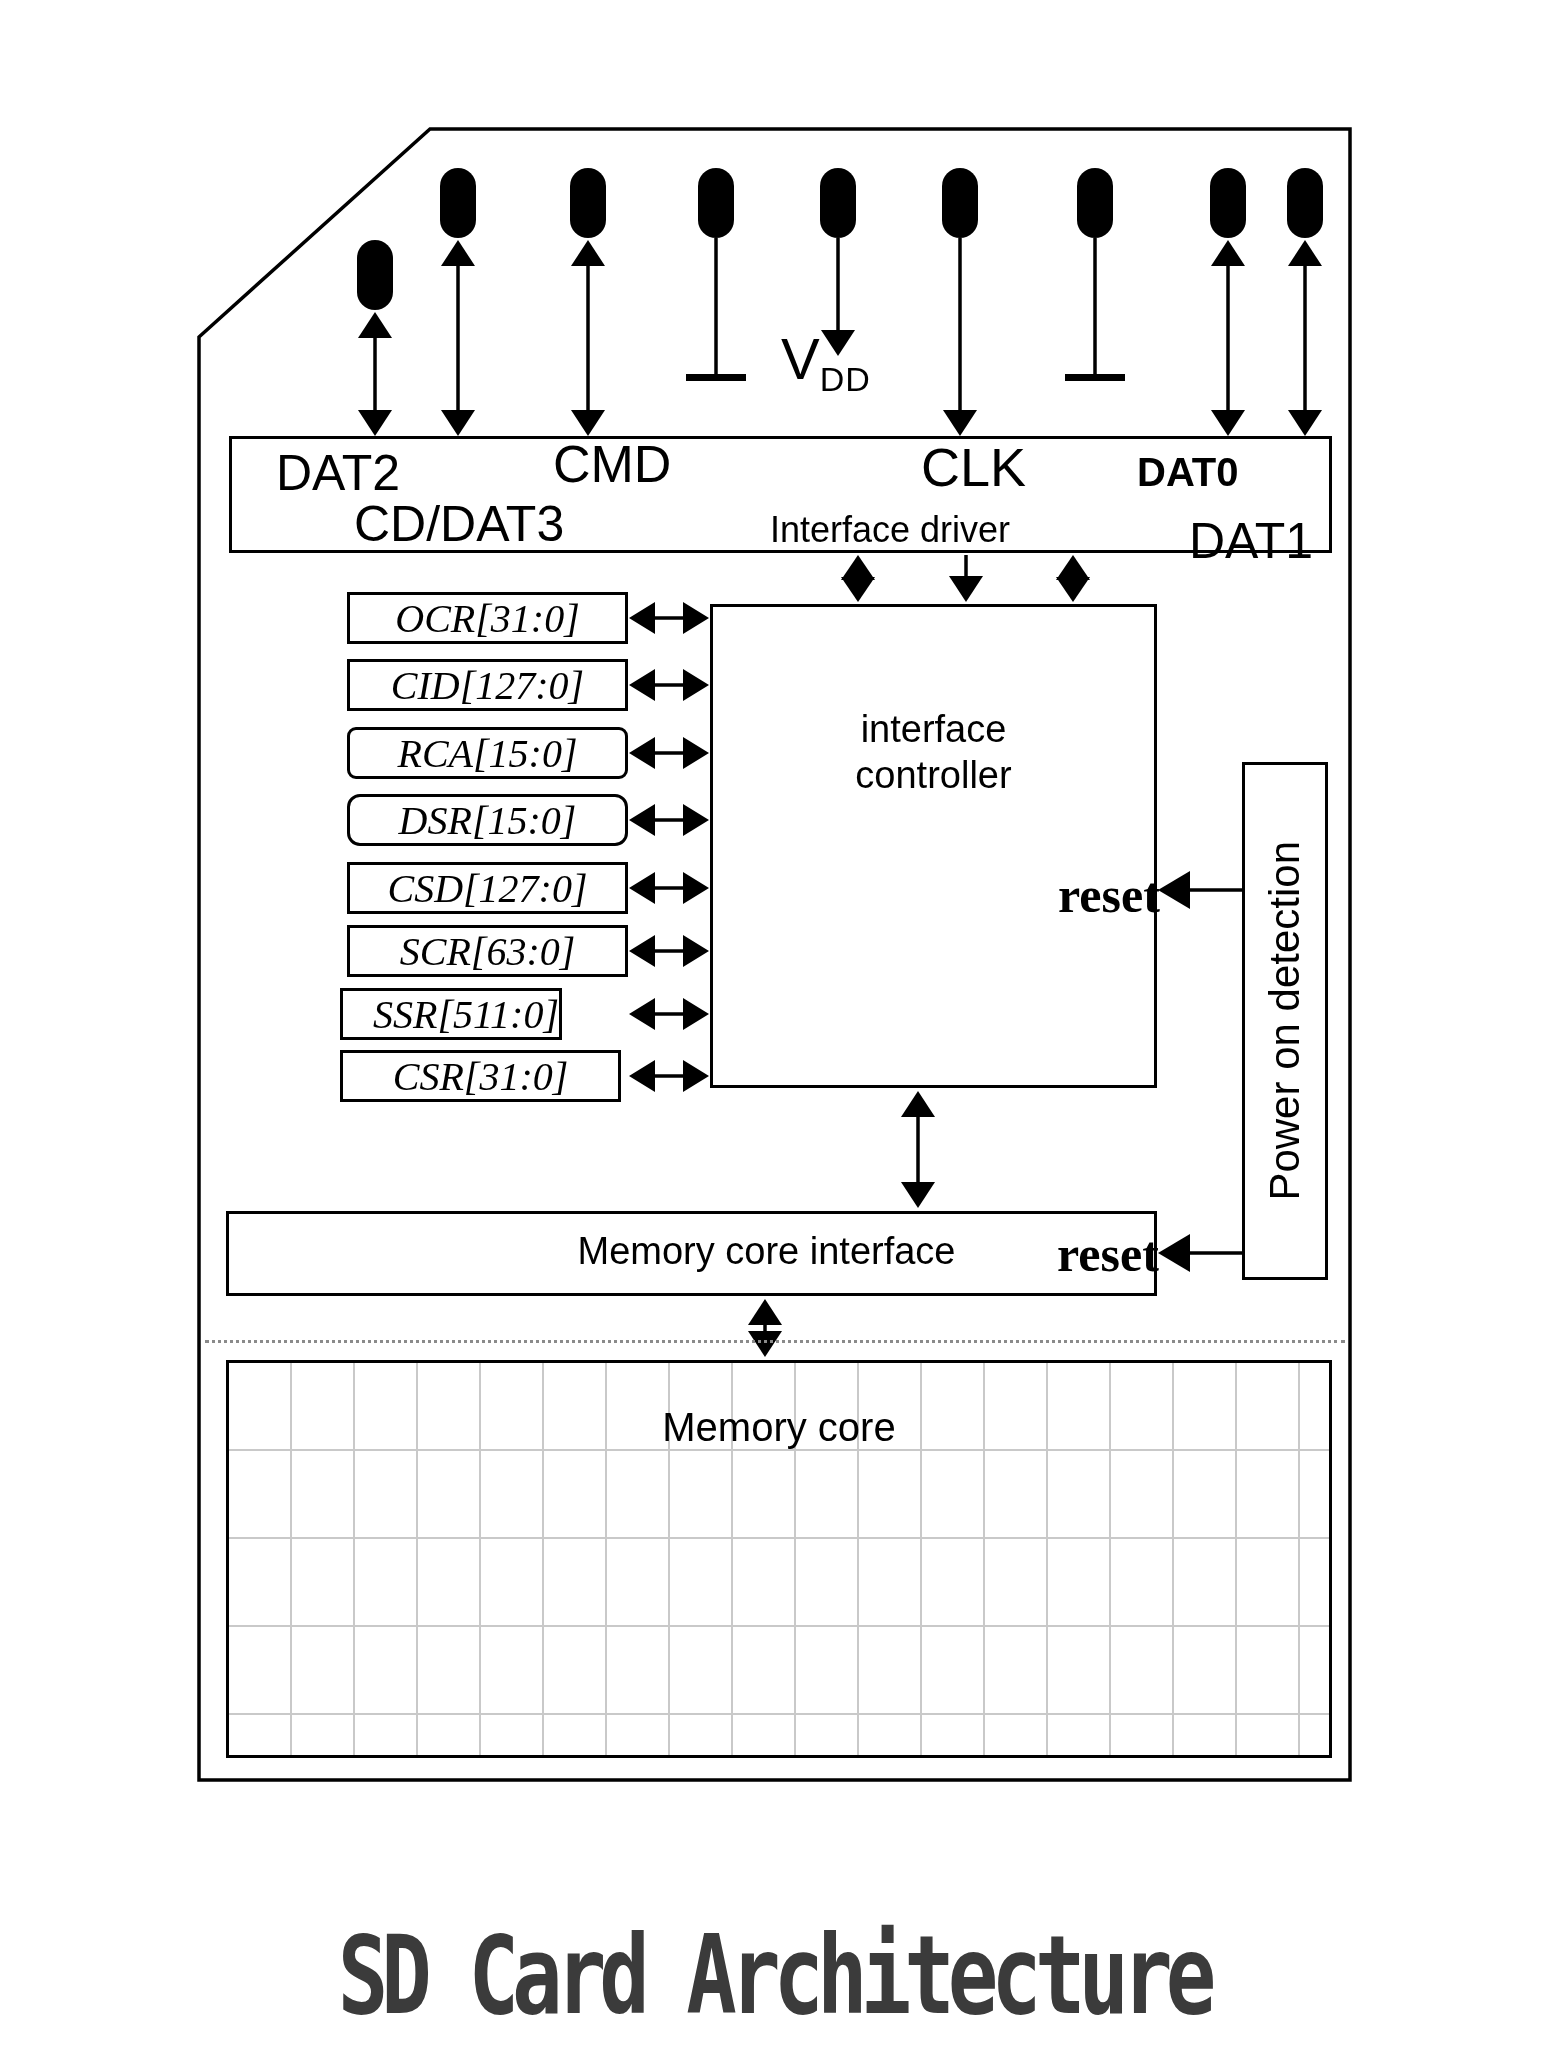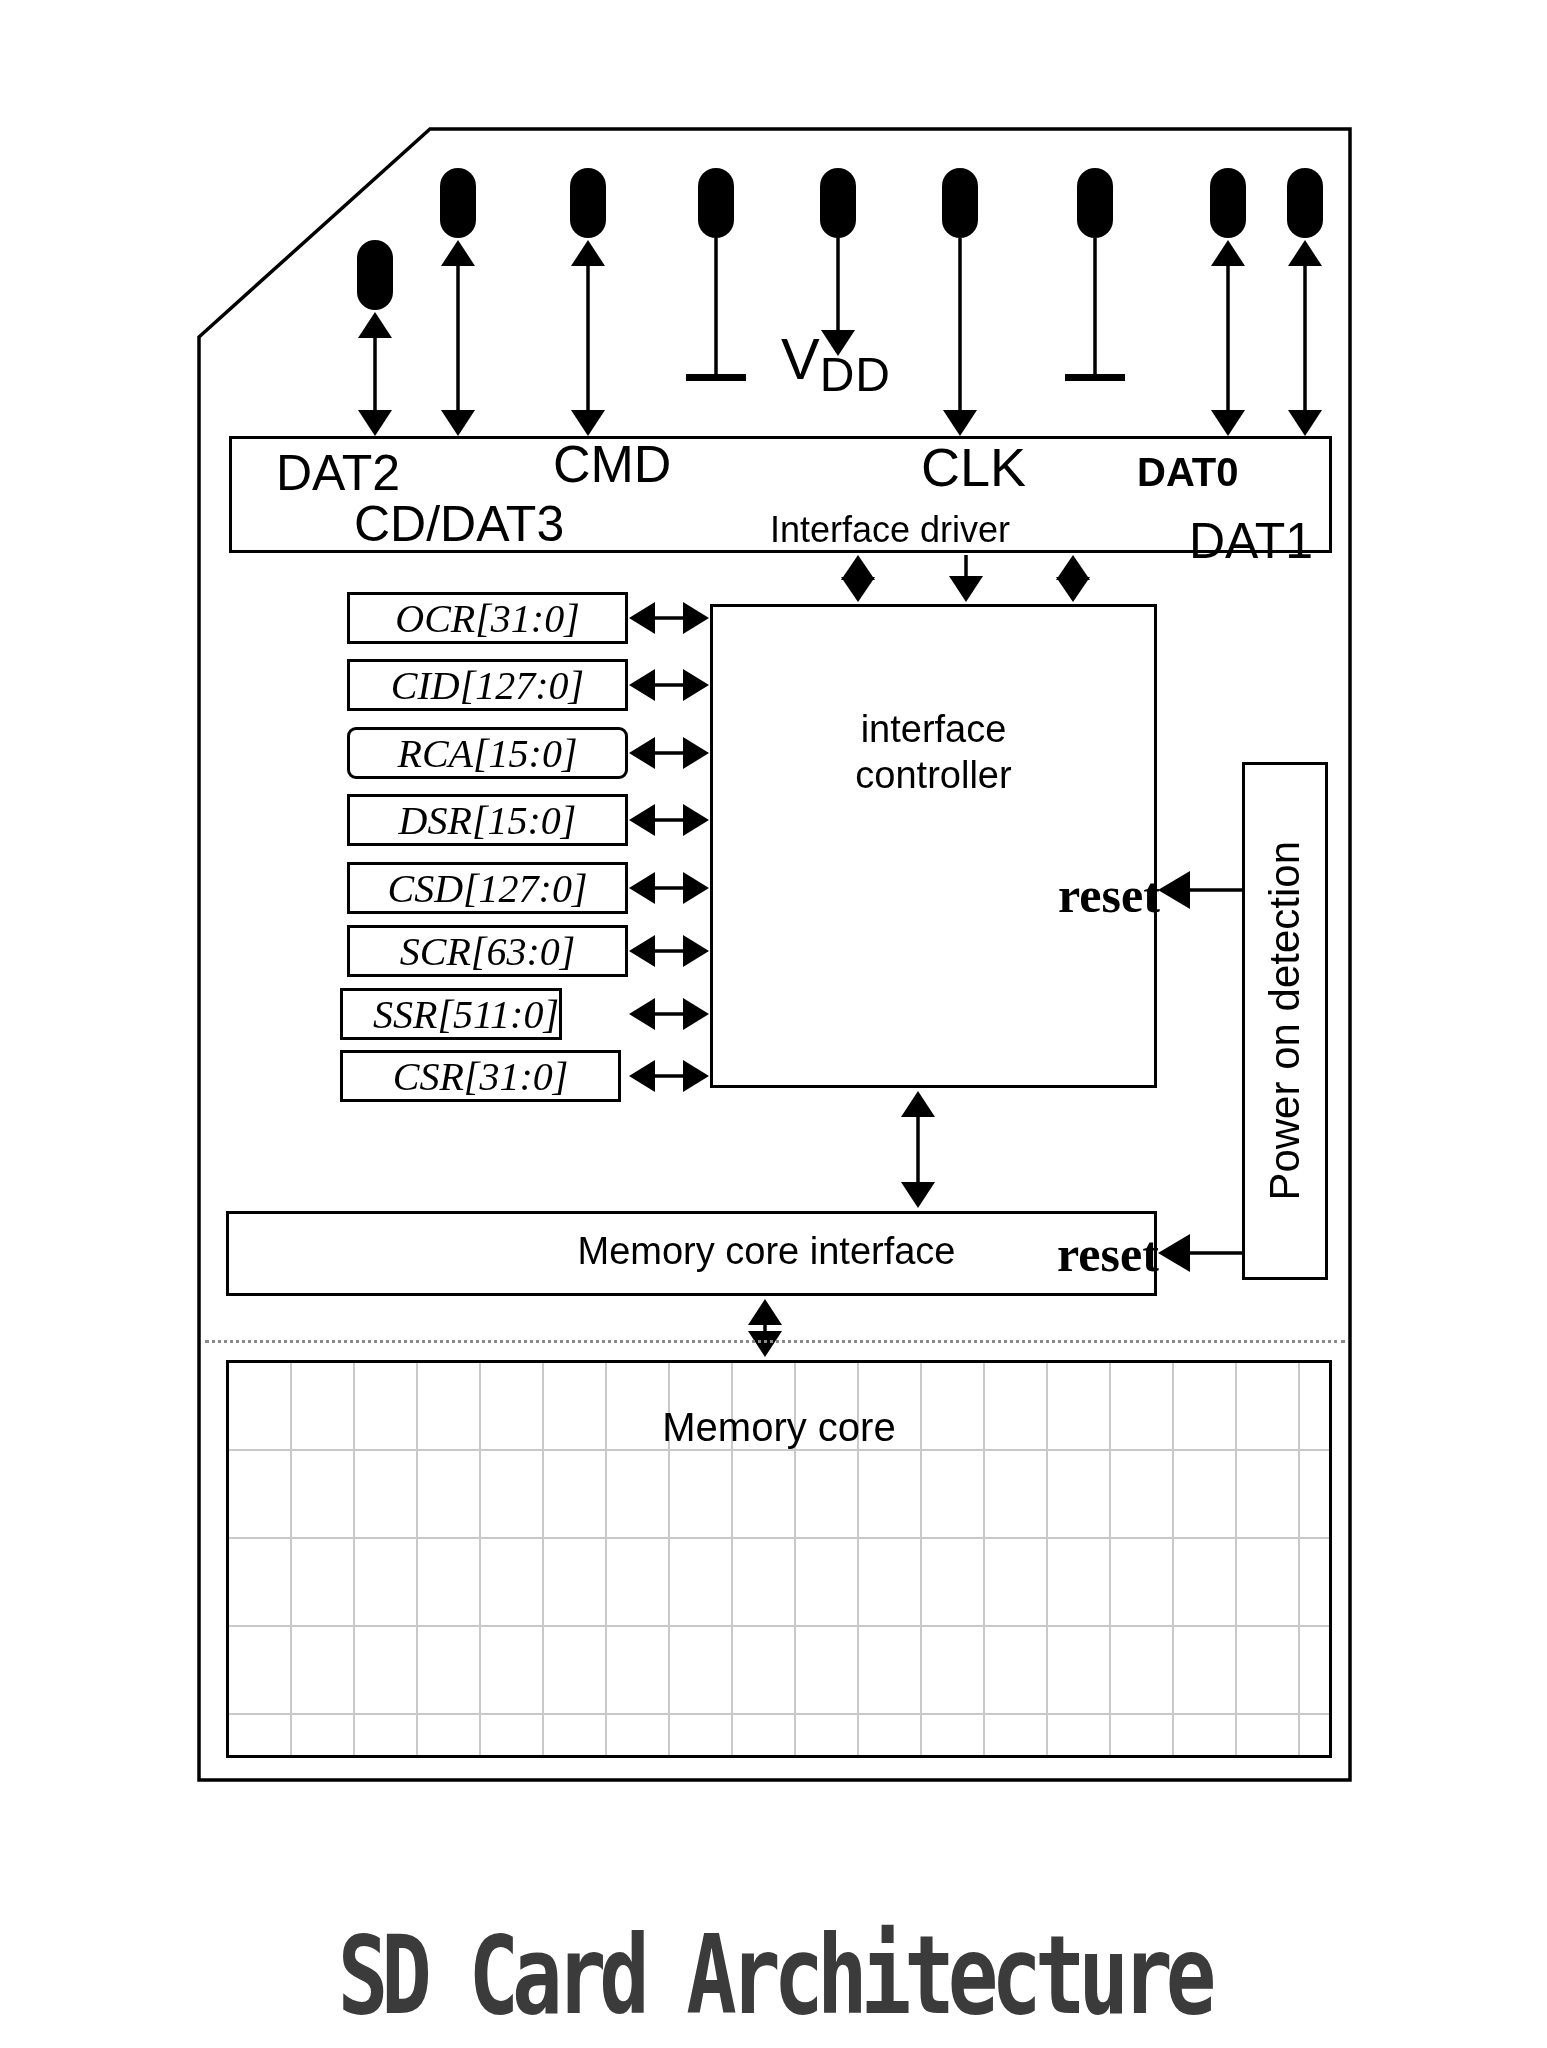--- a/index.html
+++ b/index.html
@@ -23,21 +23,21 @@
            border:3px solid #000;box-sizing:border-box;
            background-image:
              repeating-linear-gradient(to right,transparent 0 61px,#c9c9c9 61px 63px),
              repeating-linear-gradient(to bottom,transparent 0 86px,#c9c9c9 86px 88px);}
   .memcore-label{position:absolute;left:0;top:44px;width:100%;text-align:center;
                  font-size:40px;line-height:1;}
   .dotted{position:absolute;left:205px;top:1340px;width:1140px;height:0;
           border-top:3px dotted #8a8a8a;}
   .vdd{position:absolute;left:781px;top:330px;line-height:1;white-space:nowrap;}
   .vdd .v{font-size:58px;}
-  .vdd .dd{font-size:48px;position:relative;top:12px;letter-spacing:1px;}
+  .vdd .dd{font-size:34px;position:relative;top:12px;letter-spacing:1px;}
   .title{position:absolute;left:0;top:1912px;width:100%;text-align:center;
          font-family:"DejaVu Sans Mono",monospace;font-weight:bold;font-size:84px;
          letter-spacing:-7px;color:#3b3b3b;transform:scaleY(1.3);transform-origin:center top;
          white-space:nowrap;}
 </style>
 </head>
 <body>
 
 <div class="stage">
 
@@ -201,21 +201,21 @@
 
   <div class="box reg" style="left:347px;top:592px;width:281px;height:52px;">
       <span>OCR[31:0]</span>
     </div>
   <div class="box reg" style="left:347px;top:659px;width:281px;height:52px;">
       <span>CID[127:0]</span>
     </div>
   <div class="box reg" style="left:347px;top:727px;width:281px;height:52px;border-radius:9px;">
       <span>RCA[15:0]</span>
     </div>
-  <div class="box reg" style="left:347px;top:794px;width:281px;height:52px;">
+  <div class="box reg" style="left:347px;top:794px;width:281px;height:52px;border-radius:13px;">
       <span>DSR[15:0]</span>
     </div>
   <div class="box reg" style="left:347px;top:862px;width:281px;height:52px;">
       <span>CSD[127:0]</span>
     </div>
   <div class="box reg" style="left:347px;top:925px;width:281px;height:52px;">
       <span>SCR[63:0]</span>
     </div>
   <div class="box reg" style="left:340px;top:988px;width:222px;height:52px;justify-content:flex-end;">
       <span>SSR[511:0]</span>

